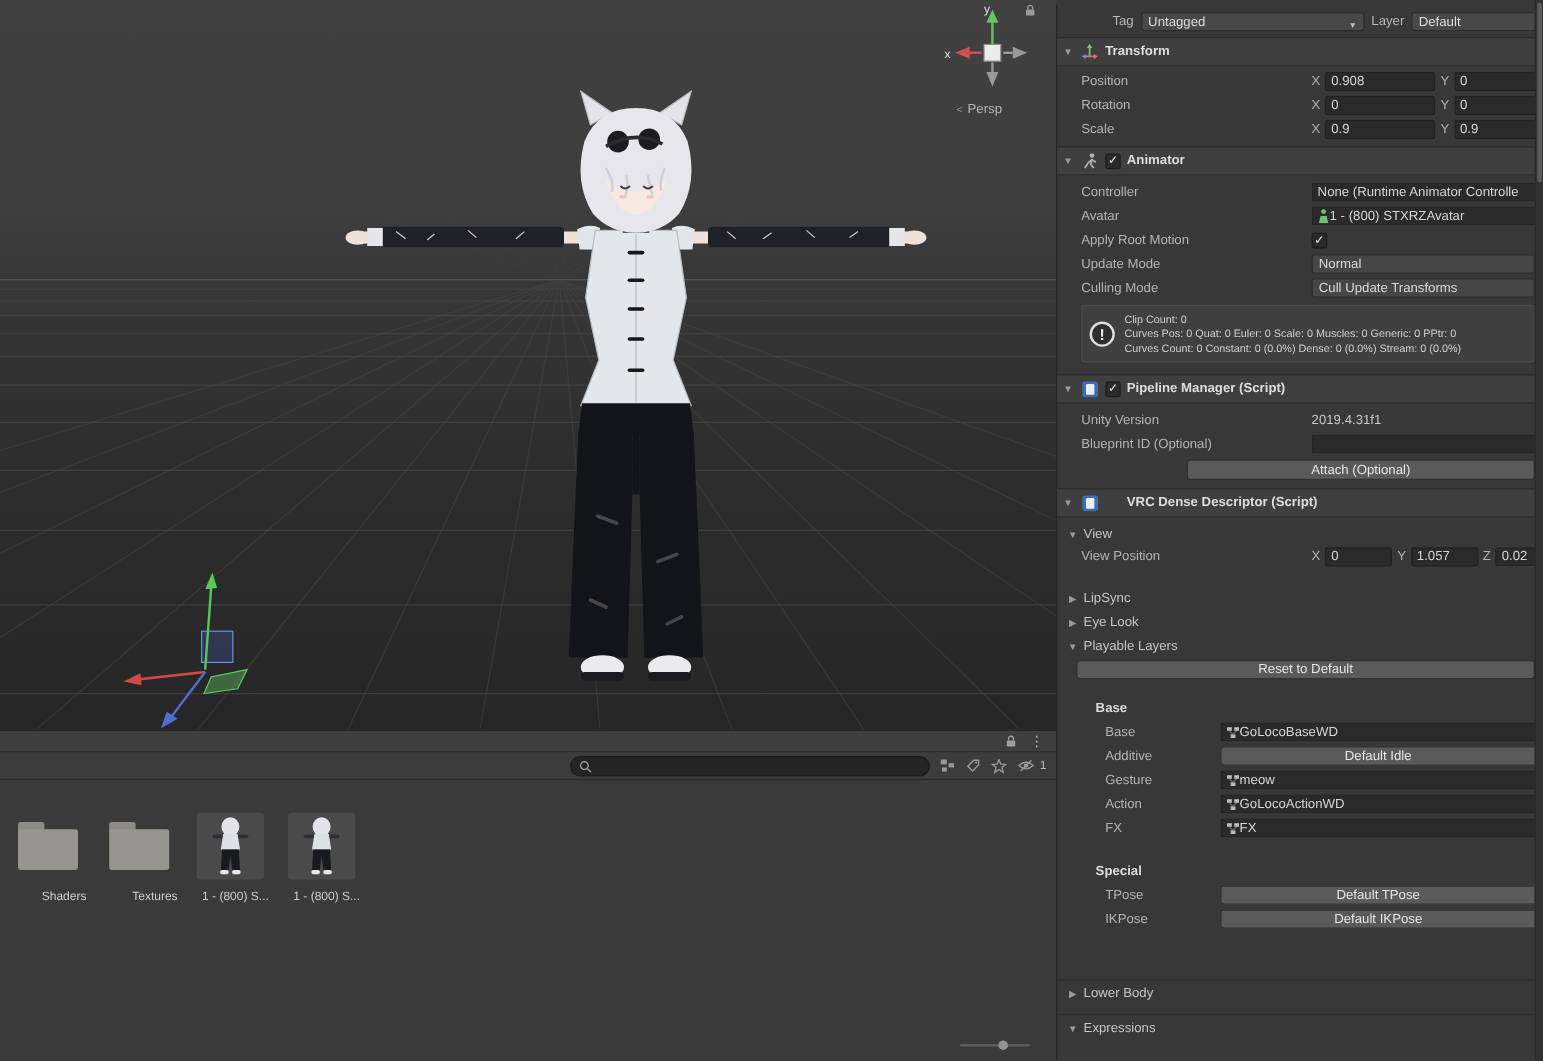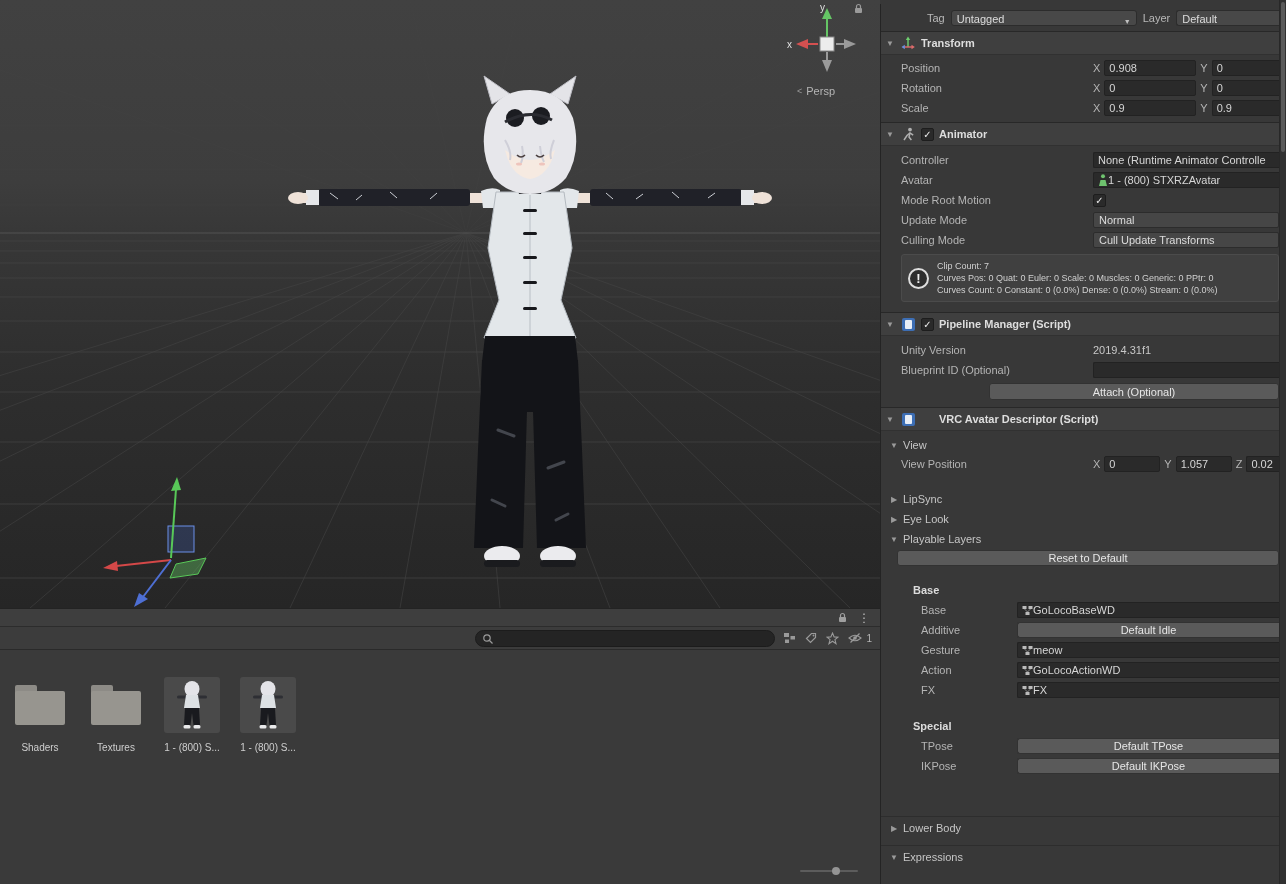--- a/index.html
+++ b/index.html
@@ -21,21 +21,21 @@
   #proj-toolbar{position:absolute;left:0;top:627px;width:880px;height:23px;background:#3c3c3c;box-sizing:border-box;
                 border-bottom:1px solid #2a2a2a;display:flex;align-items:center;padding:0 8px}
   .searchwrap{position:relative;margin-left:auto;width:300px;height:17px;margin-right:8px}
   .searchwrap input{width:100%;height:17px;box-sizing:border-box;background:#242424;border:1px solid #1c1c1c;
                     border-radius:9px;color:#ddd;padding:0 8px 0 24px;font-size:11px;outline:none}
   .searchwrap .mag{position:absolute;left:7px;top:3px}
   .tb-icons{display:flex;align-items:center;gap:9px}
   .cnt{color:#b5b5b5;font-size:10px;margin-left:-5px}
   #proj-content{position:absolute;left:0;top:650px;width:880px;height:234px;background:#3a3a3a}
   .assets{position:absolute;left:8px;top:24px;display:flex;gap:12px}
-  .asset{width:64px;display:flex;flex-direction:column;align-items:center;cursor:default}
+  .asset{width:64px;display:flex;flex-direction:column;align-items:flex-end;cursor:default}
   .asset .ic{height:62px;display:flex;align-items:center;justify-content:center;width:100%}
   .asset .lbl{margin-top:6px;font-size:10px;color:#cecece;white-space:nowrap;overflow:hidden;max-width:64px}
   .folder{position:relative;width:50px;height:40px}
   .folder .tab{position:absolute;left:0;top:0;width:22px;height:9px;background:#8d8b86;border-radius:2px 2px 0 0}
   .folder .bodyp{position:absolute;left:0;top:6px;width:50px;height:34px;background:#97958f;border-radius:2px}
   .thumb{width:56px;height:56px;background:#4a4a4a;border-radius:3px;display:flex;align-items:center;justify-content:center}
   .zoom-slider{position:absolute;right:22px;bottom:12px;width:58px;height:2px;background:#5c5c5c;border-radius:1px}
   .zoom-slider .knob{position:absolute;left:32px;top:-3px;width:8px;height:8px;border-radius:50%;background:#949494}
   
   #inspector{position:absolute;left:880px;top:4px;width:399px;height:884px;background:#383838;box-sizing:border-box;
@@ -453,21 +453,21 @@
                 <svg width="10" height="12" viewBox="0 0 10 12">
                   <circle cx="5" cy="2.3" r="2" fill="#6ec26e"></circle>
                   <path d="M1 12 L2.5 6 H7.5 L9 12 Z" fill="#6ec26e"></path>
                 </svg>
               </span>
           <span>1 - (800) STXRZAvatar</span>
             </span>
           </span>
       </div>
       <div class="prow">
-        <span class="plabel">Mode Root Motion</span>
+        <span class="plabel">Apply Root Motion</span>
         <span class="chk"><span>✓</span></span>
       </div>
       <div class="prow">
         <span class="plabel">Update Mode</span>
         <span class="fieldzone">
             <span class="udrop grow">
               <span>Normal</span>
             </span>
           </span>
       </div>
@@ -477,21 +477,21 @@
             <span class="udrop grow">
               <span>Cull Update Transforms</span>
             </span>
           </span>
       </div>
       <div class="helpbox">
         <span class="warnicon">
             <span>!</span>
           </span>
         <span class="helplines">
-          <div>Clip Count: 7</div>
+          <div>Clip Count: 0</div>
           <div>Curves Pos: 0 Quat: 0 Euler: 0 Scale: 0 Muscles: 0 Generic: 0 PPtr: 0</div>
           <div>Curves Count: 0 Constant: 0 (0.0%) Dense: 0 (0.0%) Stream: 0 (0.0%)</div>
         </span>
       </div>
     </div>
   </div>
 
   <div class="comp">
     <div class="comp-h">
       <span class="tri">▼</span>
@@ -521,21 +521,21 @@
   </div>
 
   <div class="comp">
     <div class="comp-h">
       <span class="tri">▼</span>
       <span class="cicon">
           <span class="scripticon">
             <span class="pg"></span>
           </span>
         </span>
-      <span class="comp-title" style="margin-left:18px">VRC Avatar Descriptor (Script)</span>
+      <span class="comp-title" style="margin-left:18px">VRC Dense Descriptor (Script)</span>
     </div>
     <div style="padding:5px 0 0">
       <div class="foldrow">
         <span class="tri">▼</span>
         <span>View</span>
       </div>
       <div class="prow">
         <span class="plabel">View Position</span>
         <span class="fieldzone">
           <span class="axis">X</span>

